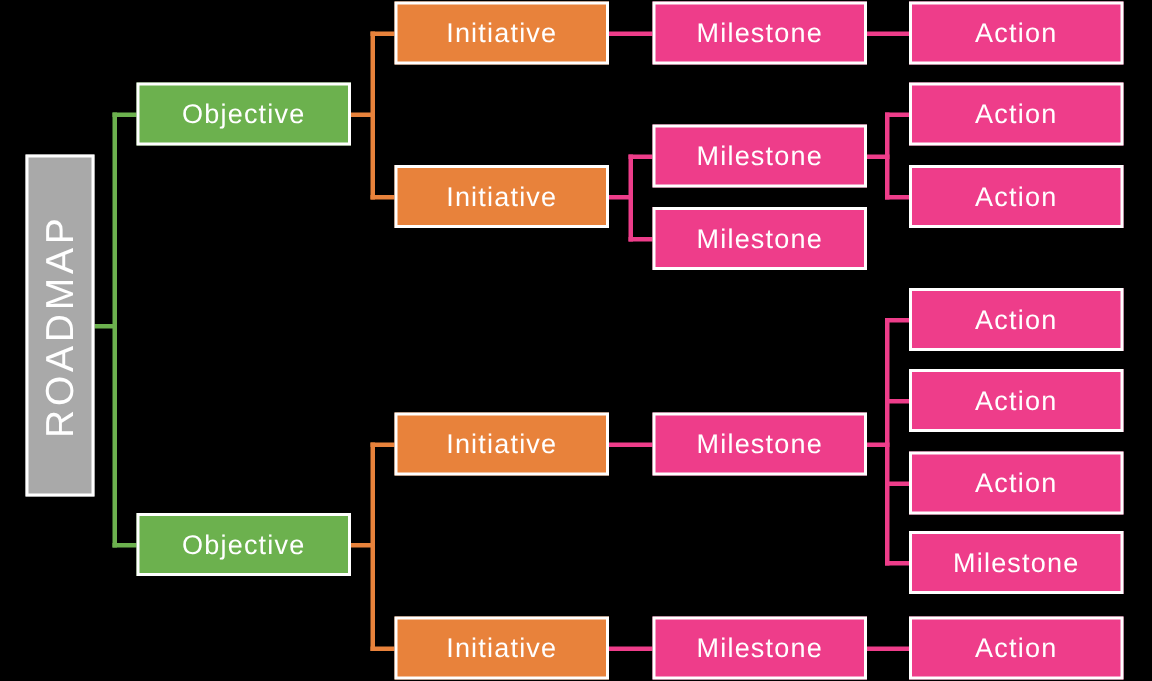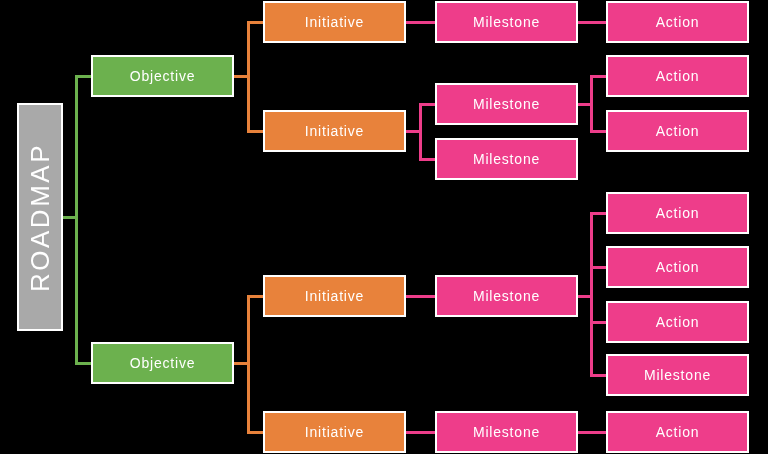--- a/index.html
+++ b/index.html
@@ -21,21 +21,21 @@
   .node {
     position: absolute;
     box-sizing: border-box;
     border: 2.5px solid #ffffff;
     display: flex;
     align-items: center;
     justify-content: center;
   }
   .node .label {
     color: #ffffff;
-    font-size: 14px;
+    font-size: 18px;
     letter-spacing: 0.8px;
     font-weight: 400;
     white-space: nowrap;
   }
   .node.root .label {
     transform: rotate(-90deg);
     font-size: 26px;
     letter-spacing: 2.5px;
   }
   .edge {

